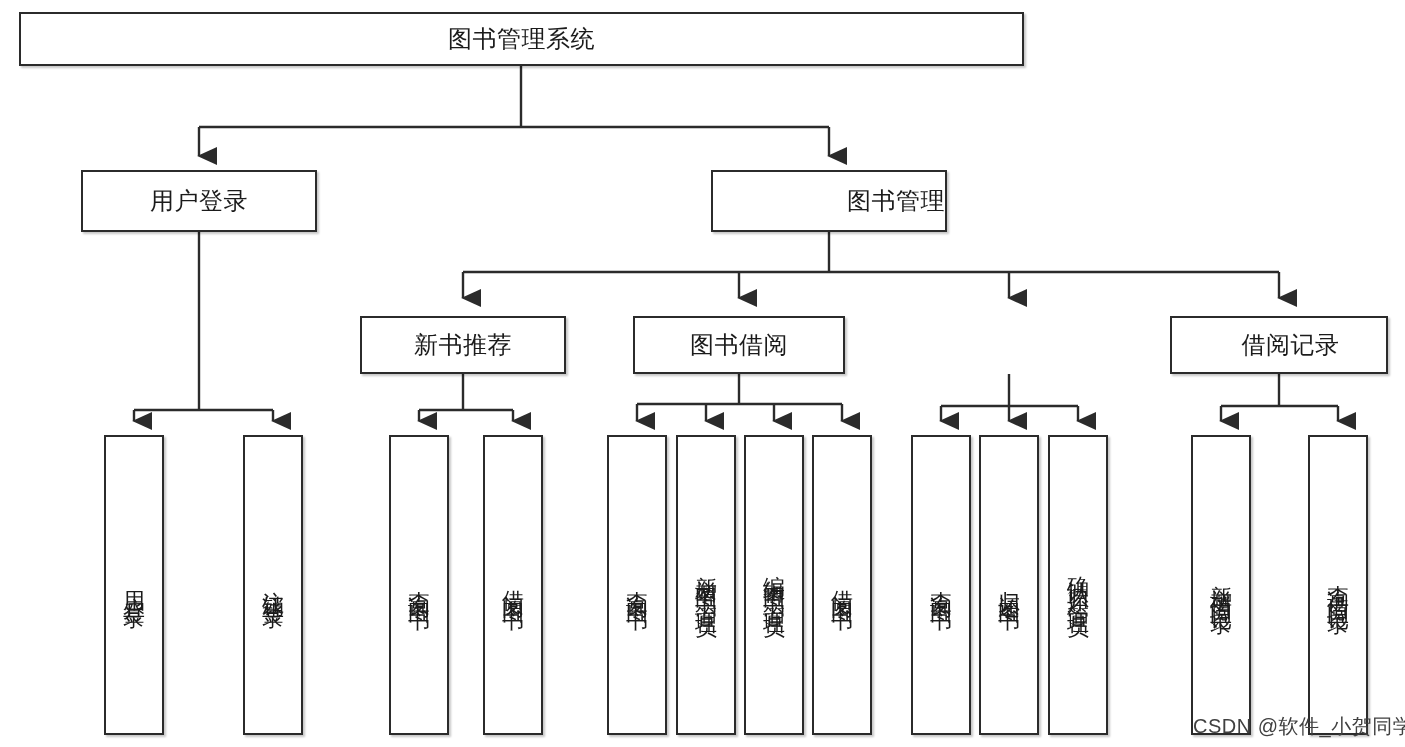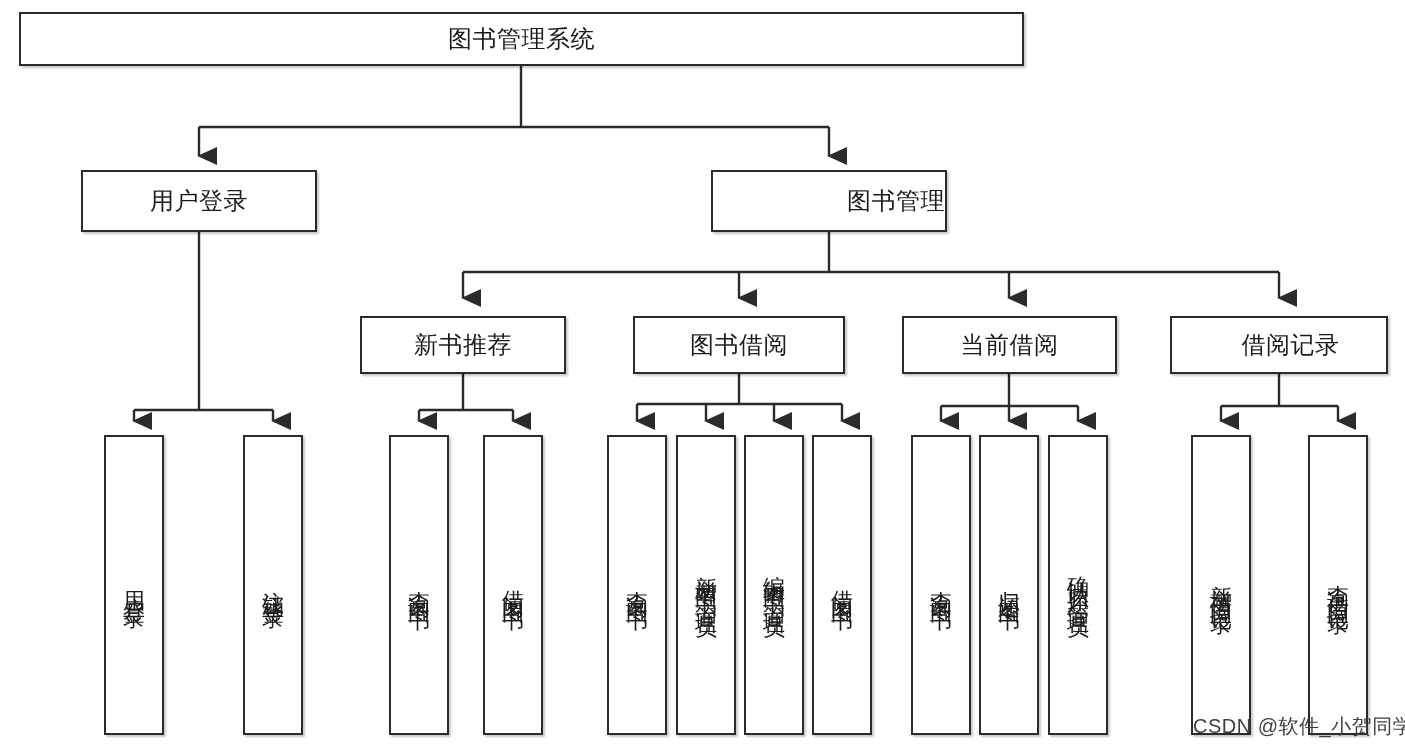--- a/index.html
+++ b/index.html
@@ -130,23 +130,20 @@
   <div class="node horiz" style="left:711px; top:170px; width:236px; height:62px;justify-content:flex-end;">
     <span class="lbl">图书管理</span>
   </div>
 
   <div class="node horiz" style="left:633px; top:316px; width:212px; height:58px;">
     <span class="lbl">图书借阅</span>
   </div>
   <div class="node horiz" style="left:360px; top:316px; width:206px; height:58px;">
     <span class="lbl">新书推荐</span>
   </div>
-  <div class="node horiz" style="left:902px; top:316px; width:215px; height:58px;">
-    <span class="lbl">当前借阅</span>
-  </div>
   <div class="node horiz" style="left:1170px; top:316px; width:218px; height:58px;padding-left:23px;">
     <span class="lbl">借阅记录</span>
   </div>
 
   <div class="node vert" style="left:104px; top:435px; width:60px; height:300px;">
     <span class="lbl">用户登录</span>
   </div>
   <div class="node vert" style="left:243px; top:435px; width:60px; height:300px;">
     <span class="lbl">注销登录</span>
   </div>

